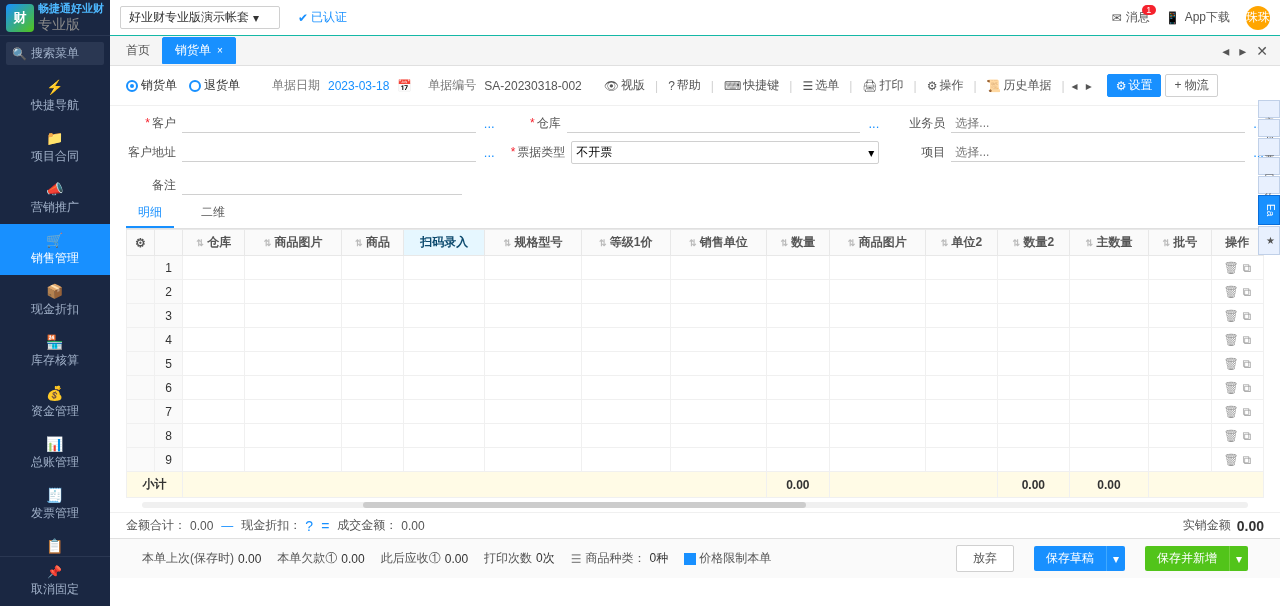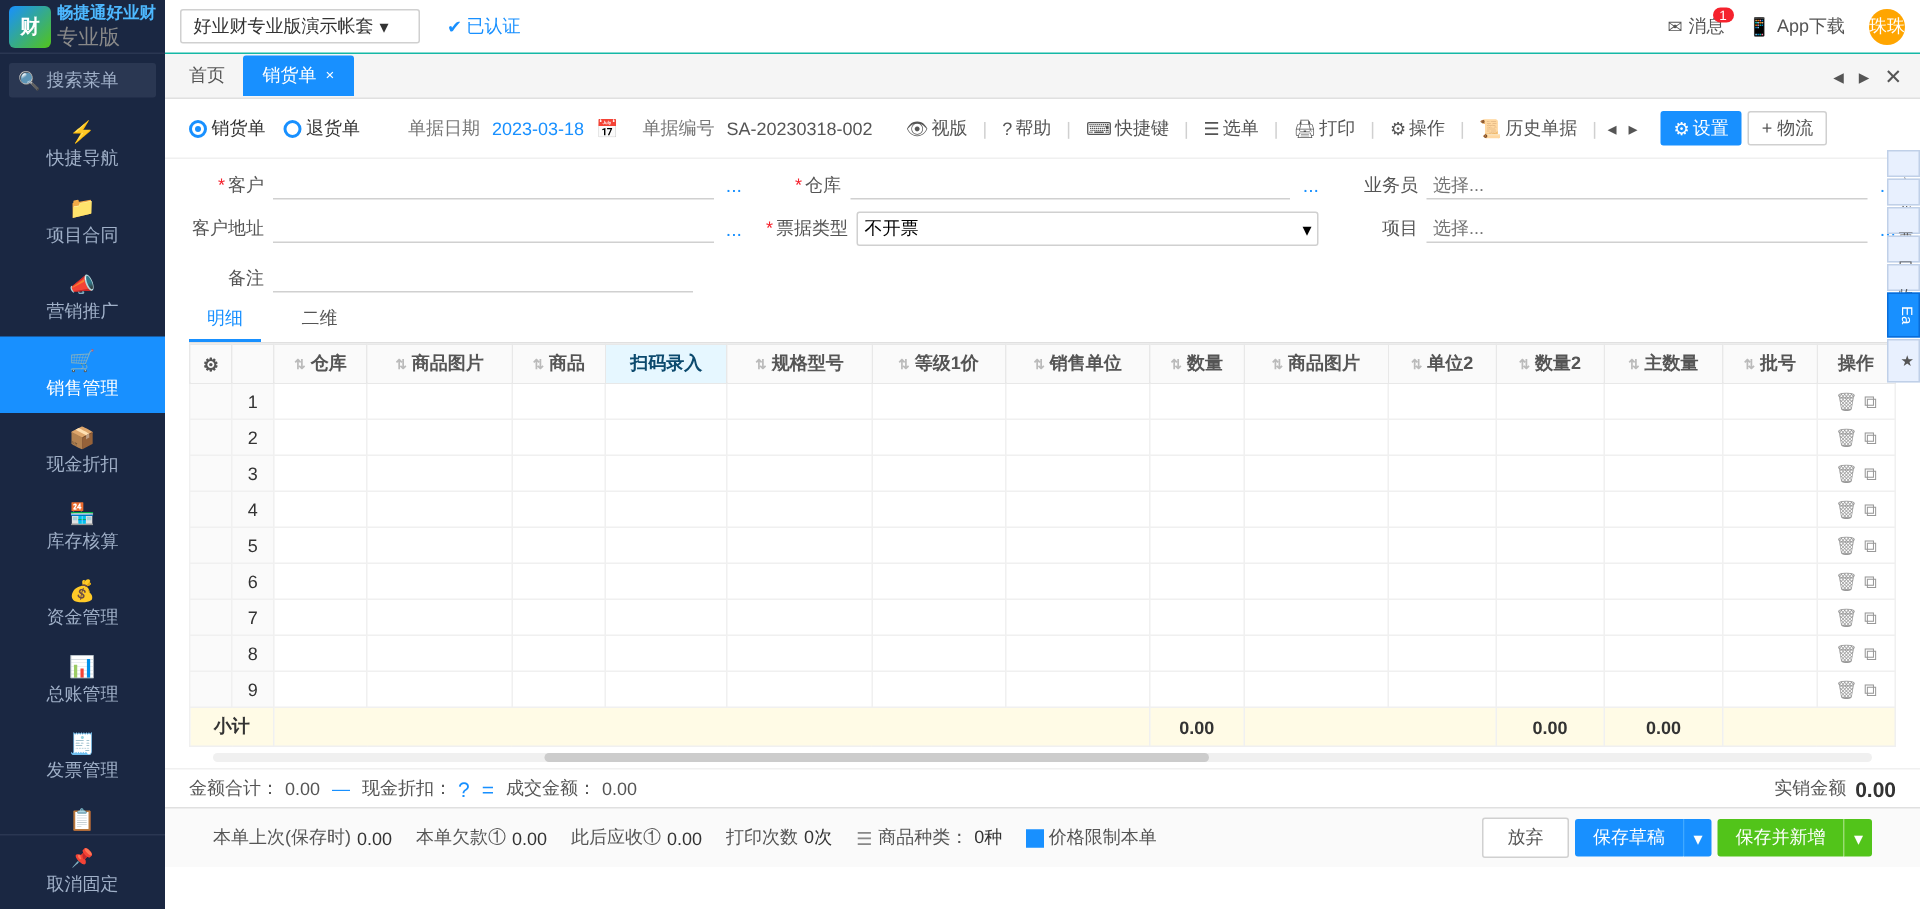--- a/index.html
+++ b/index.html
@@ -87,21 +87,21 @@
 
     
     .footer-totals { padding: 4px 16px; display: flex; align-items: center; gap: 8px; border-top: 1px solid #f0f0f0; background: #fff; }
     .footer-item { display: flex; align-items: center; gap: 4px; color: #555; }
     .footer-sign { color: #1890ff; font-size: 14px; }
 
     
     .status-bar { background: #fafafa; border-top: 1px solid #e0e0e0; padding: 6px 32px; display: flex; align-items: center; gap: 16px; }
     .status-item { display: flex; align-items: center; gap: 4px; color: #555; }
     .status-value { color: #333; }
-    .status-right { margin-left: auto; display: flex; align-items: center; gap: 4px; }
+    .status-right { margin-left: auto; display: flex; align-items: center; gap: 20px; }
     .btn-abandon { padding: 4px 16px; border: 1px solid #d0d0d0; background: #fff; border-radius: 2px; cursor: pointer; color: #555; }
     .btn-save-draft { padding: 4px 12px; background: #1890ff; color: #fff; border: none; border-radius: 2px 0 0 2px; cursor: pointer; display: flex; align-items: center; gap: 4px; }
     .btn-save-dropdown { padding: 4px 6px; background: #1890ff; color: #fff; border: none; border-left: 1px solid #40a9ff; border-radius: 0 2px 2px 0; cursor: pointer; }
     .btn-save-new { padding: 4px 12px; background: #52c41a; color: #fff; border: none; border-radius: 2px 0 0 2px; cursor: pointer; display: flex; align-items: center; gap: 4px; }
     .btn-save-new-dropdown { padding: 4px 6px; background: #52c41a; color: #fff; border: none; border-left: 1px solid #73d13d; border-radius: 0 2px 2px 0; cursor: pointer; }
     .btn-group { display: flex; }
     .checkbox-label { display: flex; align-items: center; gap: 3px; color: #555; }
     .cb { width: 12px; height: 12px; border: 1px solid #d0d0d0; display: inline-block; background: #fff; }
     .cb.checked { background: #1890ff; border-color: #1890ff; }
 

